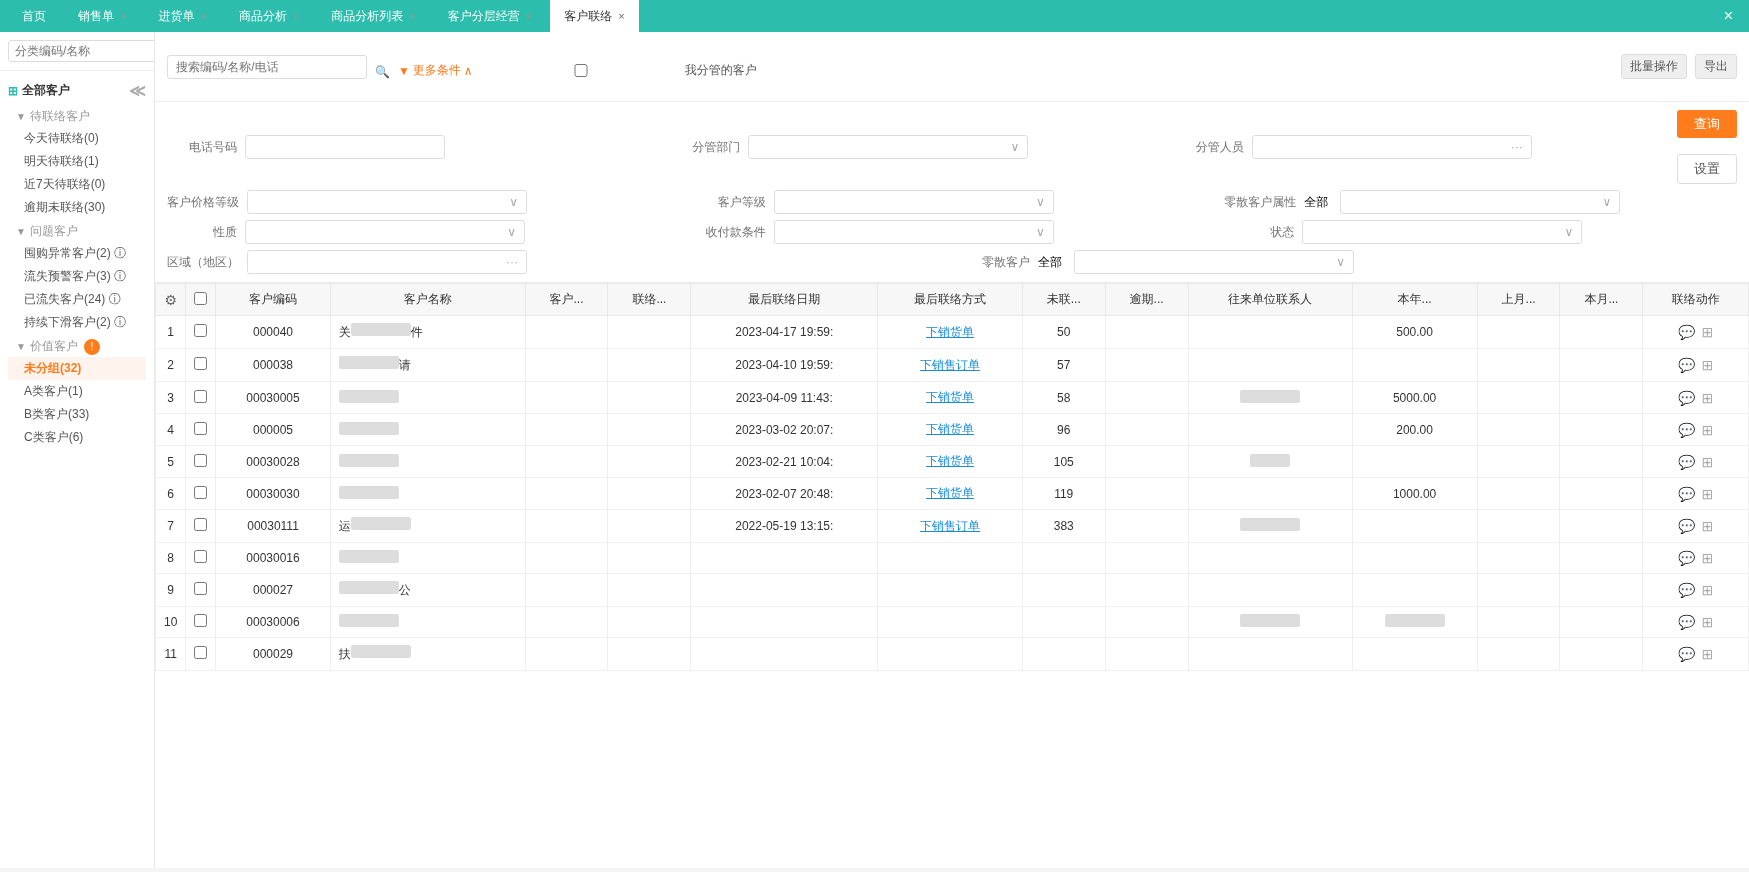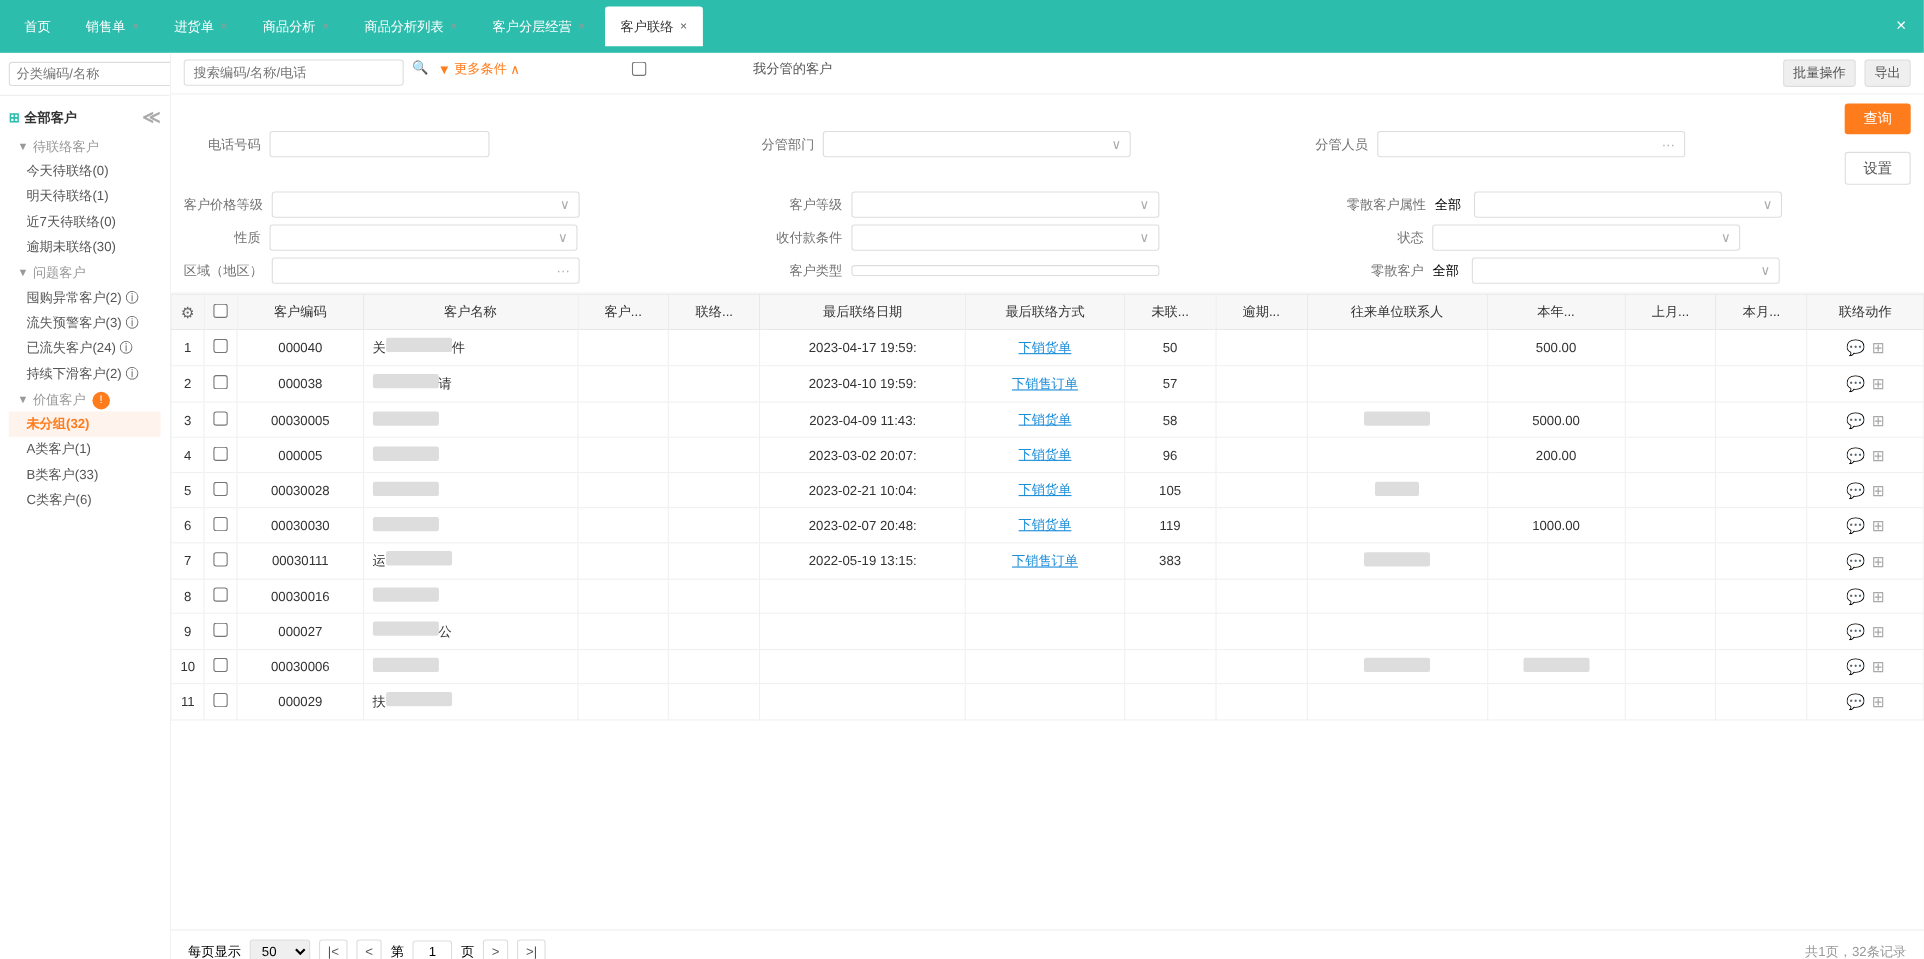--- a/index.html
+++ b/index.html
@@ -1,21 +1,21 @@
 <!DOCTYPE html>
 <html><head>
   <meta charset="utf-8">
   <style>
     * { box-sizing: border-box; margin: 0; padding: 0; font-family: 'Microsoft YaHei', Arial, sans-serif; font-size: 12px; }
     body { background: #f5f5f5; overflow: hidden; }
 
     
     .top-nav {
       display: flex; align-items: center;
-      background: #2dbdad; height: 48px; padding: 0 8px;
+      background: #2dbdad; height: 32px; padding: 0 8px;
       color: white; gap: 4px;
     }
     .nav-tab {
       display: flex; align-items: center; padding: 6px 14px;
       cursor: pointer; color: white; font-size: 13px;
       border-radius: 3px 3px 0 0; gap: 6px; height: 36px;
     }
     .nav-tab.home { background: transparent; }
     .nav-tab.active { background: white; color: #333; }
     .nav-tab .close-btn { font-size: 11px; color: #999; cursor: pointer; }
@@ -34,21 +34,21 @@
     .sidebar-title .collapse-btn { font-size: 16px; color: #aaa; margin-left: auto; cursor: pointer; }
     .sidebar-item { padding: 3px 8px 3px 16px; cursor: pointer; color: #555; display: flex; align-items: center; gap: 4px; }
     .sidebar-item.active { background: #fff3ed; color: #ff7c1d; font-weight: bold; }
     .sidebar-group-label { padding: 4px 8px 2px 8px; color: #999; font-size: 11px; display: flex; align-items: center; gap: 4px; cursor: pointer; }
     .sidebar-group-label .arrow { font-size: 10px; }
 
     
     .content { flex: 1; display: flex; flex-direction: column; overflow: hidden; }
 
     
-    .filter-bar { background: white; border-bottom: 1px solid #eee; padding: 6px 12px; display: flex; align-items: flex-start; gap: 8px; }
+    .filter-bar { background: white; border-bottom: 1px solid #eee; padding: 22px 12px; display: flex; align-items: flex-end; gap: 8px; }
     .filter-bar input { border: 1px solid #ddd; border-radius: 3px; padding: 4px 8px; width: 200px; outline: none; font-size: 12px; }
     .filter-btn { display: flex; align-items: center; gap: 3px; color: #ff7c1d; cursor: pointer; font-size: 12px; }
     .filter-checkbox { display: flex; align-items: center; gap: 4px; color: #555; cursor: pointer; }
     .btn-batch { margin-left: auto; color: #555; cursor: pointer; border: 1px solid #ddd; padding: 3px 8px; border-radius: 3px; }
     .btn-export { color: #555; cursor: pointer; border: 1px solid #ddd; padding: 3px 8px; border-radius: 3px; }
 
     
     .adv-filter { background: white; border-bottom: 1px solid #eee; padding: 8px 12px; }
     .filter-label { color: #737373; min-width: 70px; text-align: right; flex-shrink: 0; }
     .filter-input { flex: 1; max-width: 200px; border: 1px solid #ddd; border-radius: 3px; padding: 4px 8px; font-size: 12px; outline: none; background: white; }
@@ -276,27 +276,20 @@
               <span class="arrow">∨</span>
           </div>
         </div>
       </div>
       <div style="display:flex;gap:16px;">
         <div class="filter-group">
           <span class="filter-label">区域（地区）</span>
           <div class="filter-select" style="width:220px;">
             <span></span>
               <span style="color:#aaa;">···</span>
-          </div>
-        </div>
-        <div class="filter-group">
-          <span class="filter-label">客户类型</span>
-          <div class="filter-select" style="width:380px;">
-            <span></span>
-              <span class="arrow"></span>
           </div>
         </div>
         <div class="filter-group">
           <span class="filter-label">零散客户</span>
           <span style="margin-right:4px;">全部</span>
           <div class="filter-select" style="width:180px;">
             <span></span>
               <span class="arrow">∨</span>
           </div>
         </div>
@@ -564,29 +557,14 @@
         <div class="action-icons">
           <span class="action-icon" title="消息">💬</span>
           <span class="action-icon" title="更多">⊞</span>
         </div>
       </td>
     </tr>
           </tbody>
       </table>
     </div>
 
-    <div class="pagination">
-      <span>每页显示</span>
-      <select class="page-select">
-        <option>50</option>
-        <option>100</option>
-      </select>
-      <button class="page-btn">|&lt;</button>
-      <button class="page-btn">&lt;</button>
-      <span>第</span>
-      <input type="text" value="1" style="width: 36px; border: 1px solid rgb(221, 221, 221); border-radius: 3px; padding: 2px 4px; text-align: center;">
-      <span>页</span>
-      <button class="page-btn">&gt;</button>
-      <button class="page-btn">&gt;|</button>
-      <span class="page-info">共1页，32条记录</span>
-    </div>
   </div>
 </div>
 
 </body></html>

